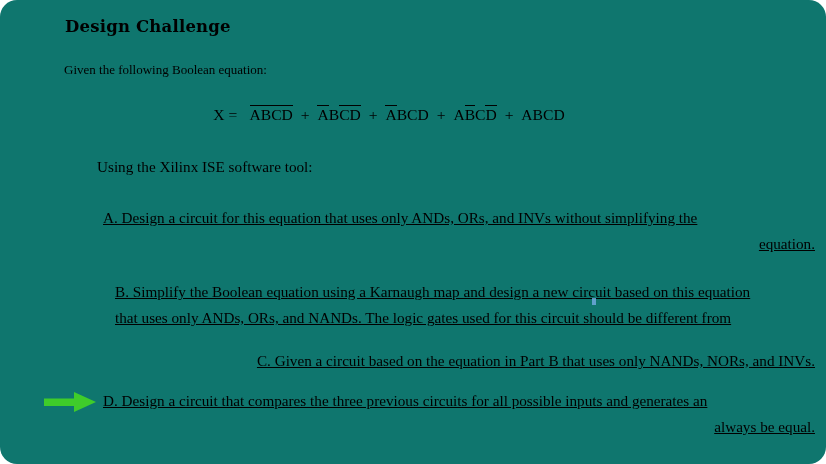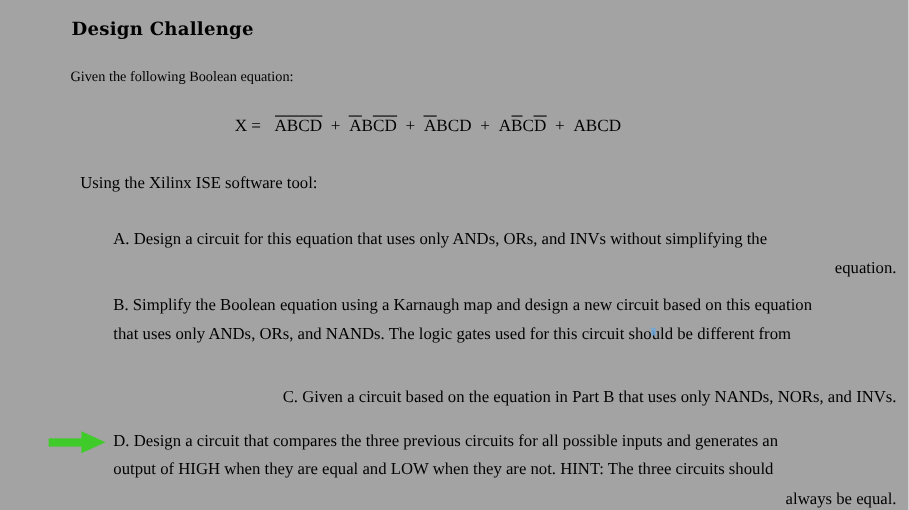--- a/index.html
+++ b/index.html
@@ -11,21 +11,22 @@
     width: 826px;
     height: 464px;
     overflow: hidden;
     font-family: "Liberation Serif", serif;
     color: #000000;
   }
   .page {
     position: relative;
     width: 826px;
     height: 464px;
-    background: #a3a3a3;
+    background: #0f766e;
+    border-radius: 17px;
   }
   .doc-title {
     position: absolute;
     left: 65px;
     top: 17px;
     font-family: "DejaVu Serif", serif;
     font-weight: bold;
     font-size: 16.5px;
     letter-spacing: 0.2px;
   }
@@ -57,35 +58,36 @@
     line-height: 1.12;
   }
   .spaced {
     letter-spacing: 0.5px;
   }
   .op {
     padding: 0 4px;
   }
   .using {
     position: absolute;
-    left: 73px;
+    left: 97px;
     top: 158px;
     font-size: 15.2px;
   }
   .item {
     position: absolute;
     left: 103px;
     width: 712px;
     font-size: 15.2px;
     line-height: 1.73;
     text-align: justify;
     text-justify: inter-word;
+    text-decoration: underline;
   }
   .item-a { top: 205px; }
-  .item-b { top: 265px; }
+  .item-b { top: 279px; margin-left: 12px; }
   .item-c { top: 348px; }
   .item-d { top: 388px; }
 
   .item p {
     margin: 0;
     text-align: justify;
   }
   .item .lastline {
     text-align: right;
   }
@@ -142,21 +144,20 @@
     <p>B. Simplify the Boolean equation using a Karnaugh map and design a new circuit based on this equation</p>
     <p>that uses only ANDs, ORs, and NANDs.  The logic gates used for this circuit should be different from</p>
   </div>
 
   <div class="item item-c">
     <p class="lastline">C. Given a circuit based on the equation in Part B that uses only NANDs, NORs, and INVs.</p>
   </div>
 
   <div class="item item-d">
     <p>D. Design a circuit that compares the three previous circuits for all possible inputs and generates an</p>
-    <p>output of HIGH when they are equal and LOW when they are not.  HINT: The three circuits should</p>
     <p class="lastline">always be equal.</p>
   </div>
 
   <svg class="arrow" viewBox="0 0 56 24" xmlns="http://www.w3.org/2000/svg">
     <g>
       <rect x="0" y="8.5" width="34" height="7.5" fill="#3fcc2a"></rect>
       <polygon points="30,2 52,12 30,22" fill="#3fcc2a"></polygon>
     </g>
   </svg>
 

